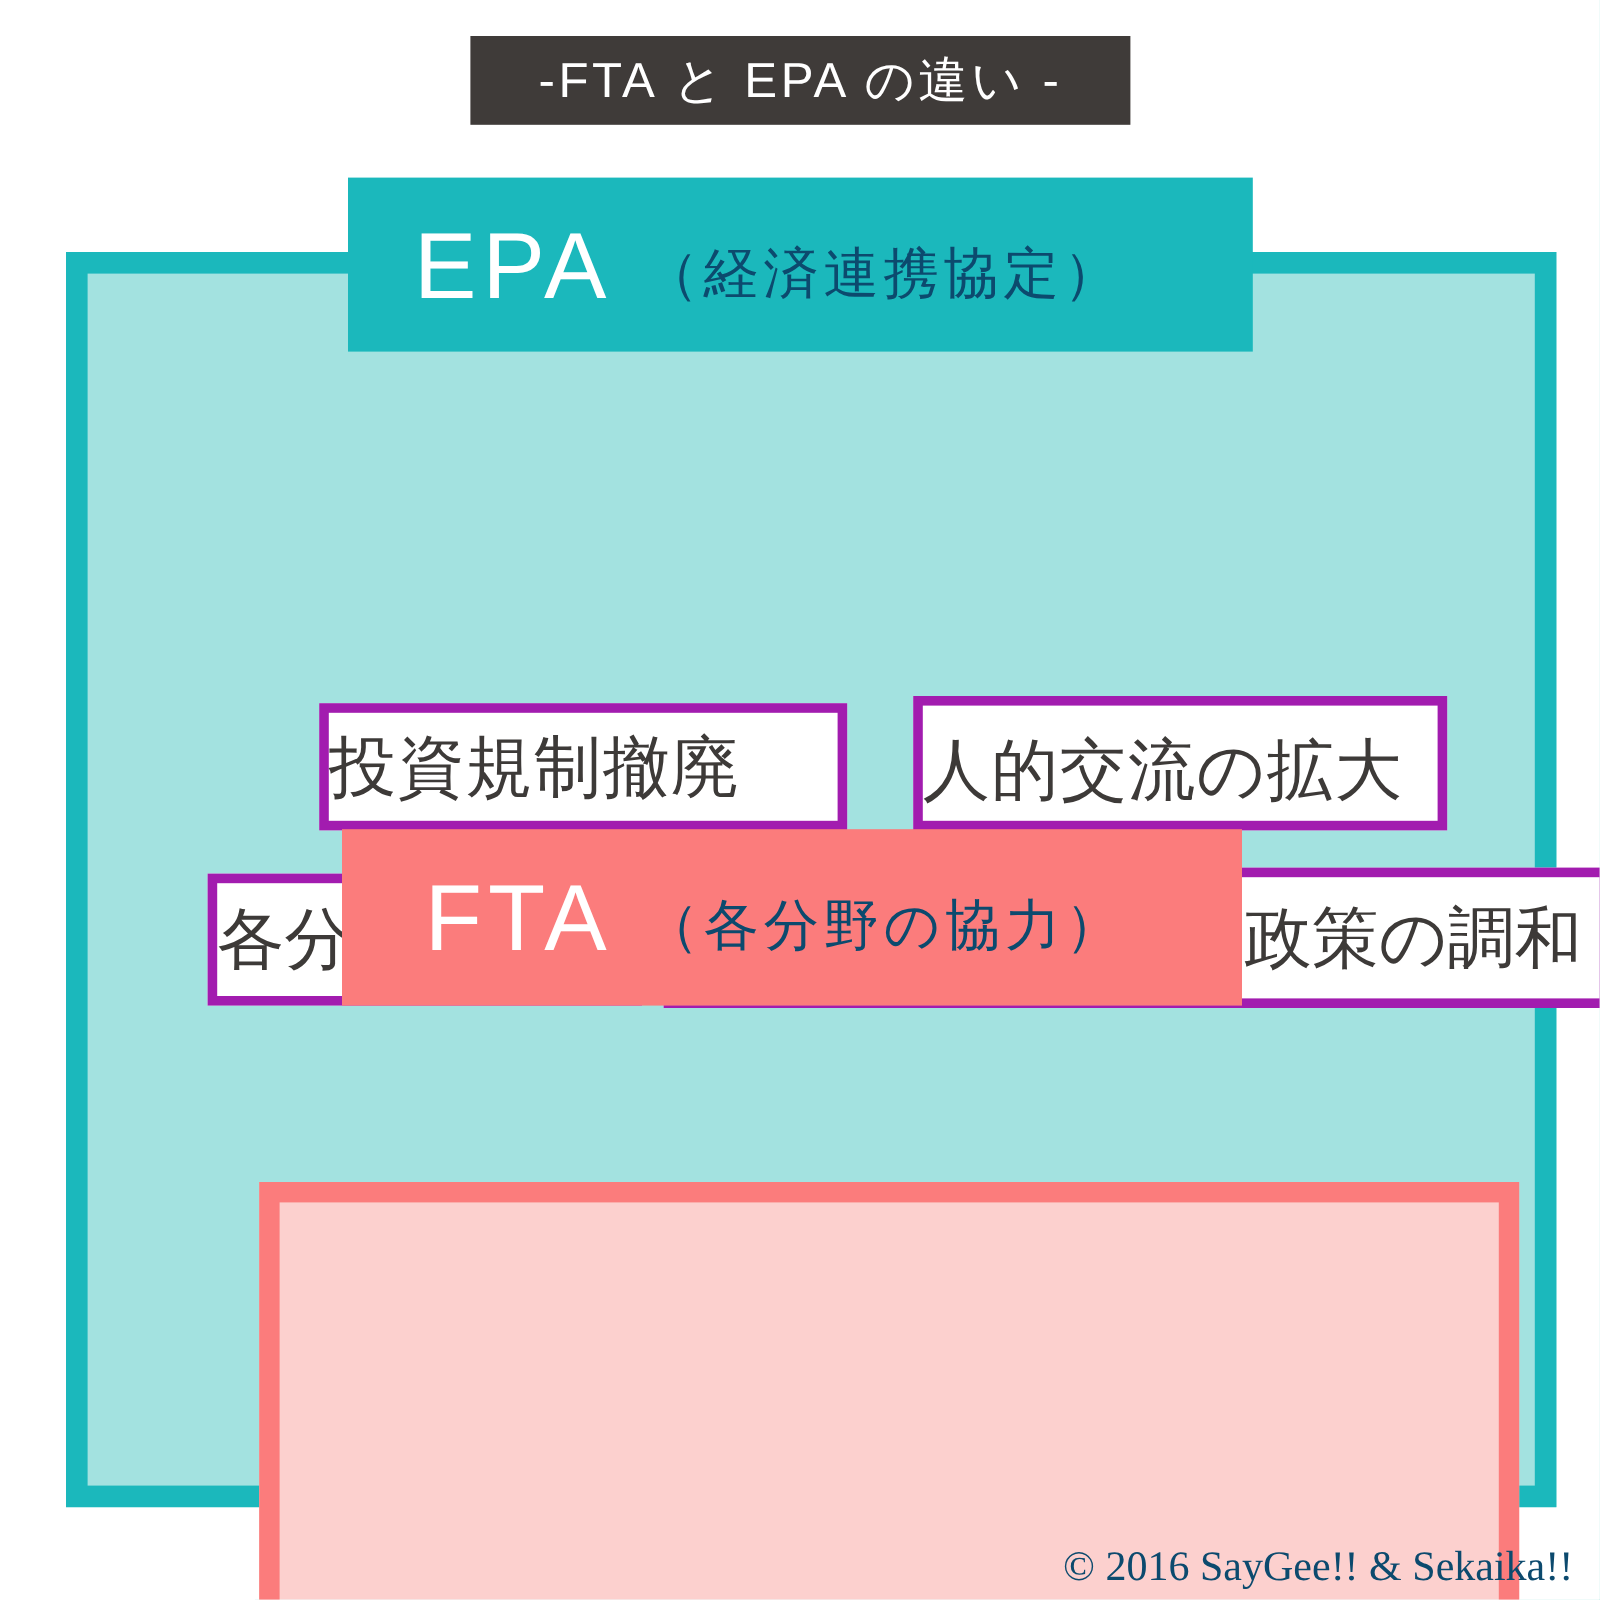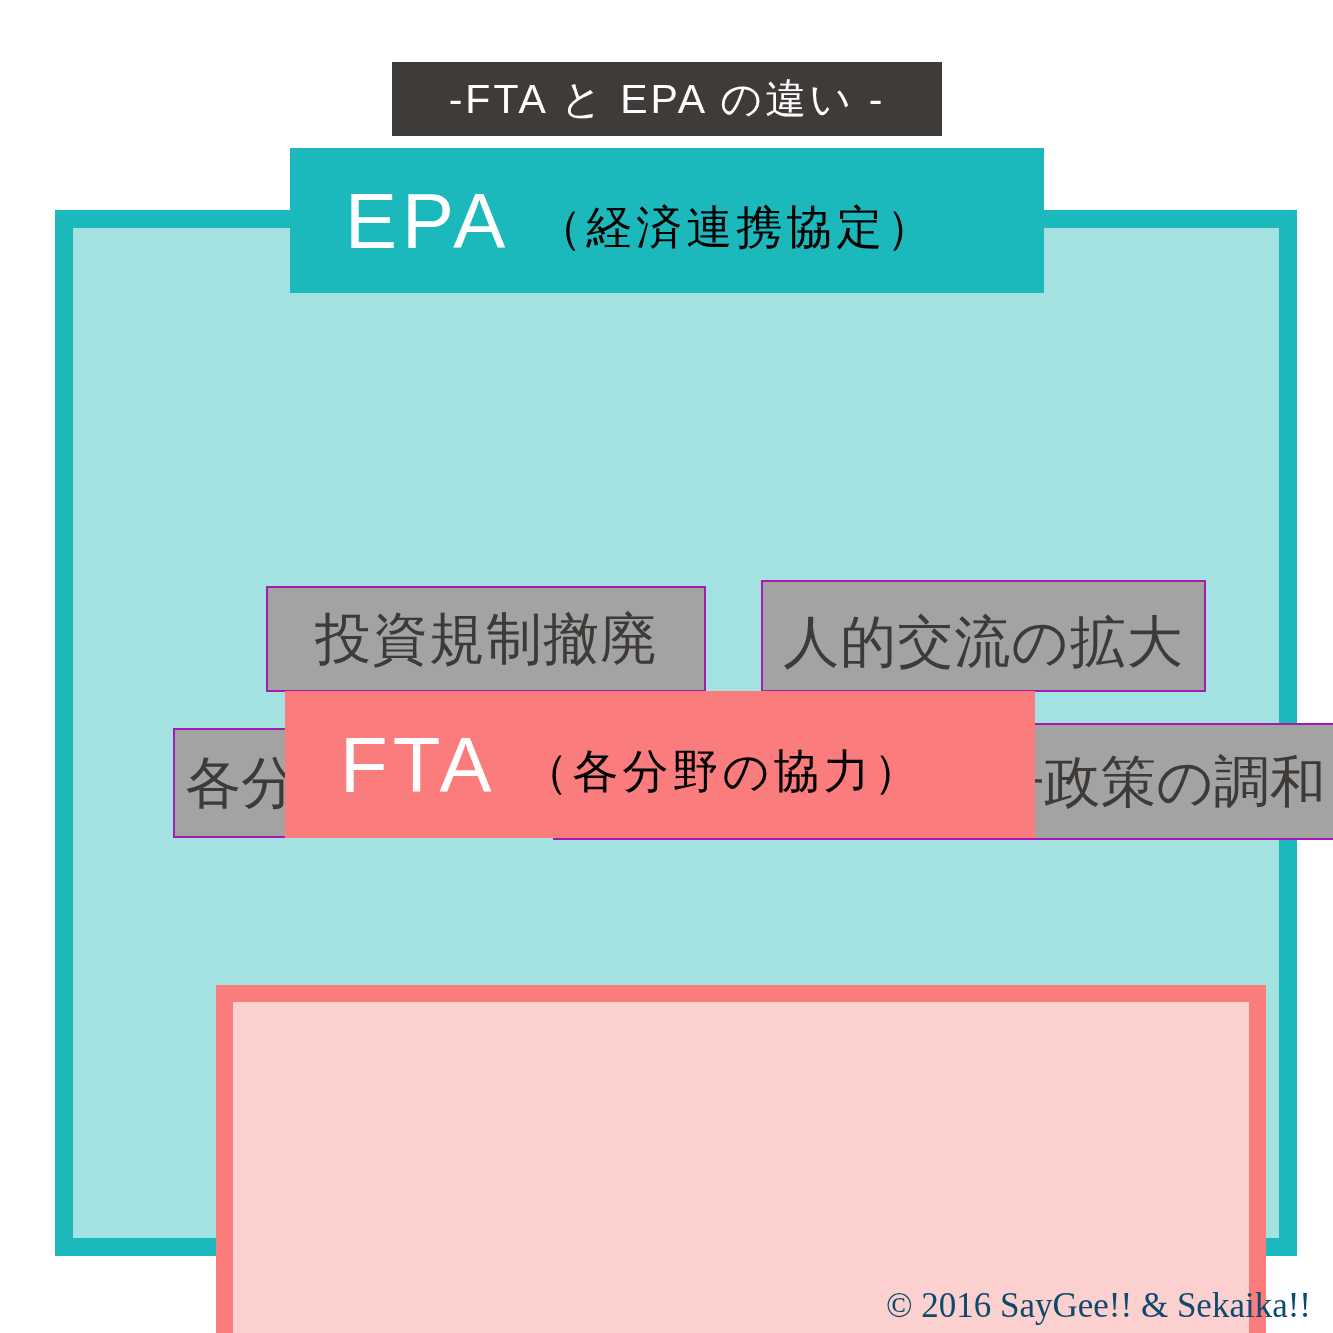--- a/index.html
+++ b/index.html
@@ -28,21 +28,20 @@
     position: absolute;
     left: 392px;
     top: 30px;
     width: 550px;
     height: 74px;
     background: #3F3B39;
     display: flex;
     align-items: center;
     justify-content: center;
     box-sizing: border-box;
-    margin-top: 32px;
   }
   .title-text {
     color: #ffffff;
     font-size: 41px;
     letter-spacing: 3px;
     line-height: 1;
     white-space: nowrap;
     font-weight: 400;
   }
 
@@ -73,38 +72,38 @@
     text-align: right;
   }
   .hdr-abbr {
     color: #ffffff;
     font-size: 78px;
     line-height: 1;
     letter-spacing: 5px;
     font-weight: 300;
   }
   .hdr-jp {
-    color: #000000;
+    color: #0c4a6e;
     font-size: 46px;
     line-height: 1;
     letter-spacing: 4px;
     margin-left: 26px;
     position: relative;
     top: 6px;
   }
 
   
   .fact-box {
     position: absolute;
     box-sizing: border-box;
-    background: #a3a3a3;
-    border: 2px solid #a21caf;
-    display: flex;
-    align-items: center;
-    justify-content: center;
+    background: #ffffff;
+    border: 8px solid #a21caf;
+    display: flex;
+    align-items: center;
+    justify-content: flex-start;
   }
   .fact-text {
     color: #3D3A38;
     line-height: 1;
     white-space: nowrap;
     font-weight: 400;
   }
 
   
   #epa-fact-0 { left: 193px; top: 358px; width: 440px; height: 106px; }
@@ -134,21 +133,21 @@
   .fta-header {
     position: absolute;
     left: 285px;
     top: 691px;
     width: 750px;
     height: 147px;
     background: #FB7C7C;
     display: flex;
     align-items: center;
     box-sizing: border-box;
-    padding-left: 55px;
+    padding-left: 69px;
   }
 
   
   .footer-credit {
     position: absolute;
     right: 22px;
     bottom: 10px;
     color: #0c4a6e;
     font-size: 35px;
     line-height: 1;

